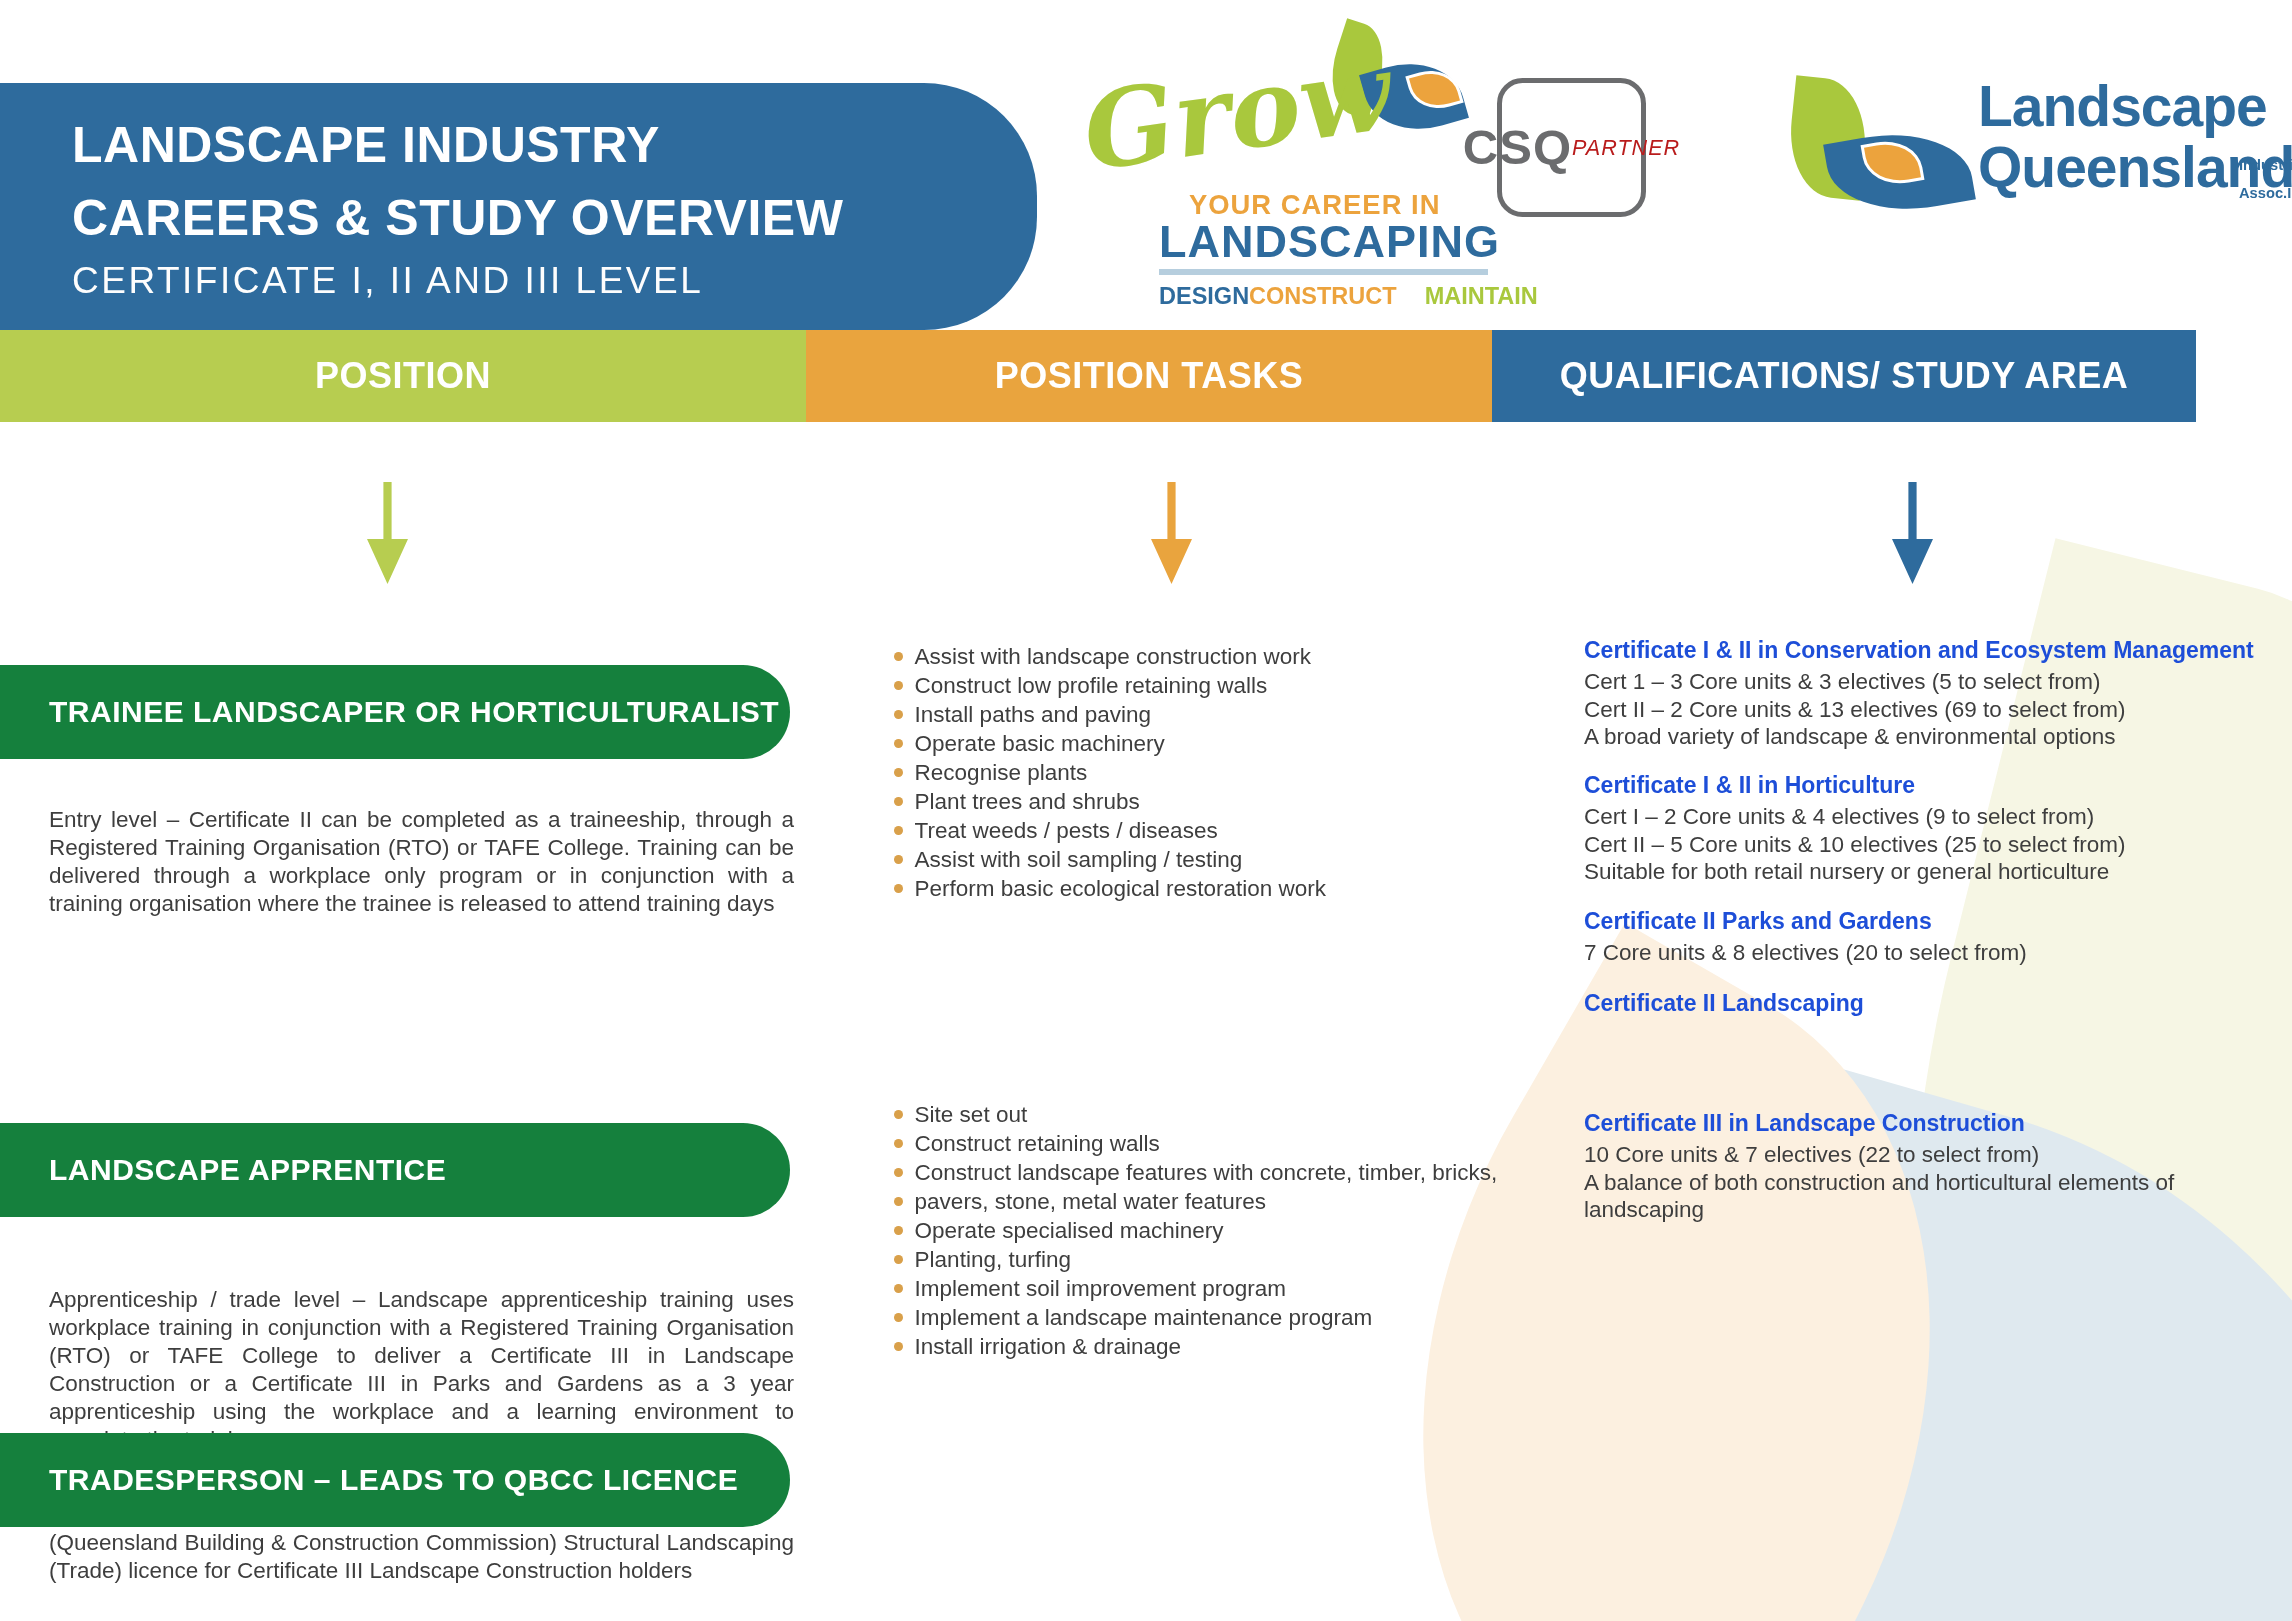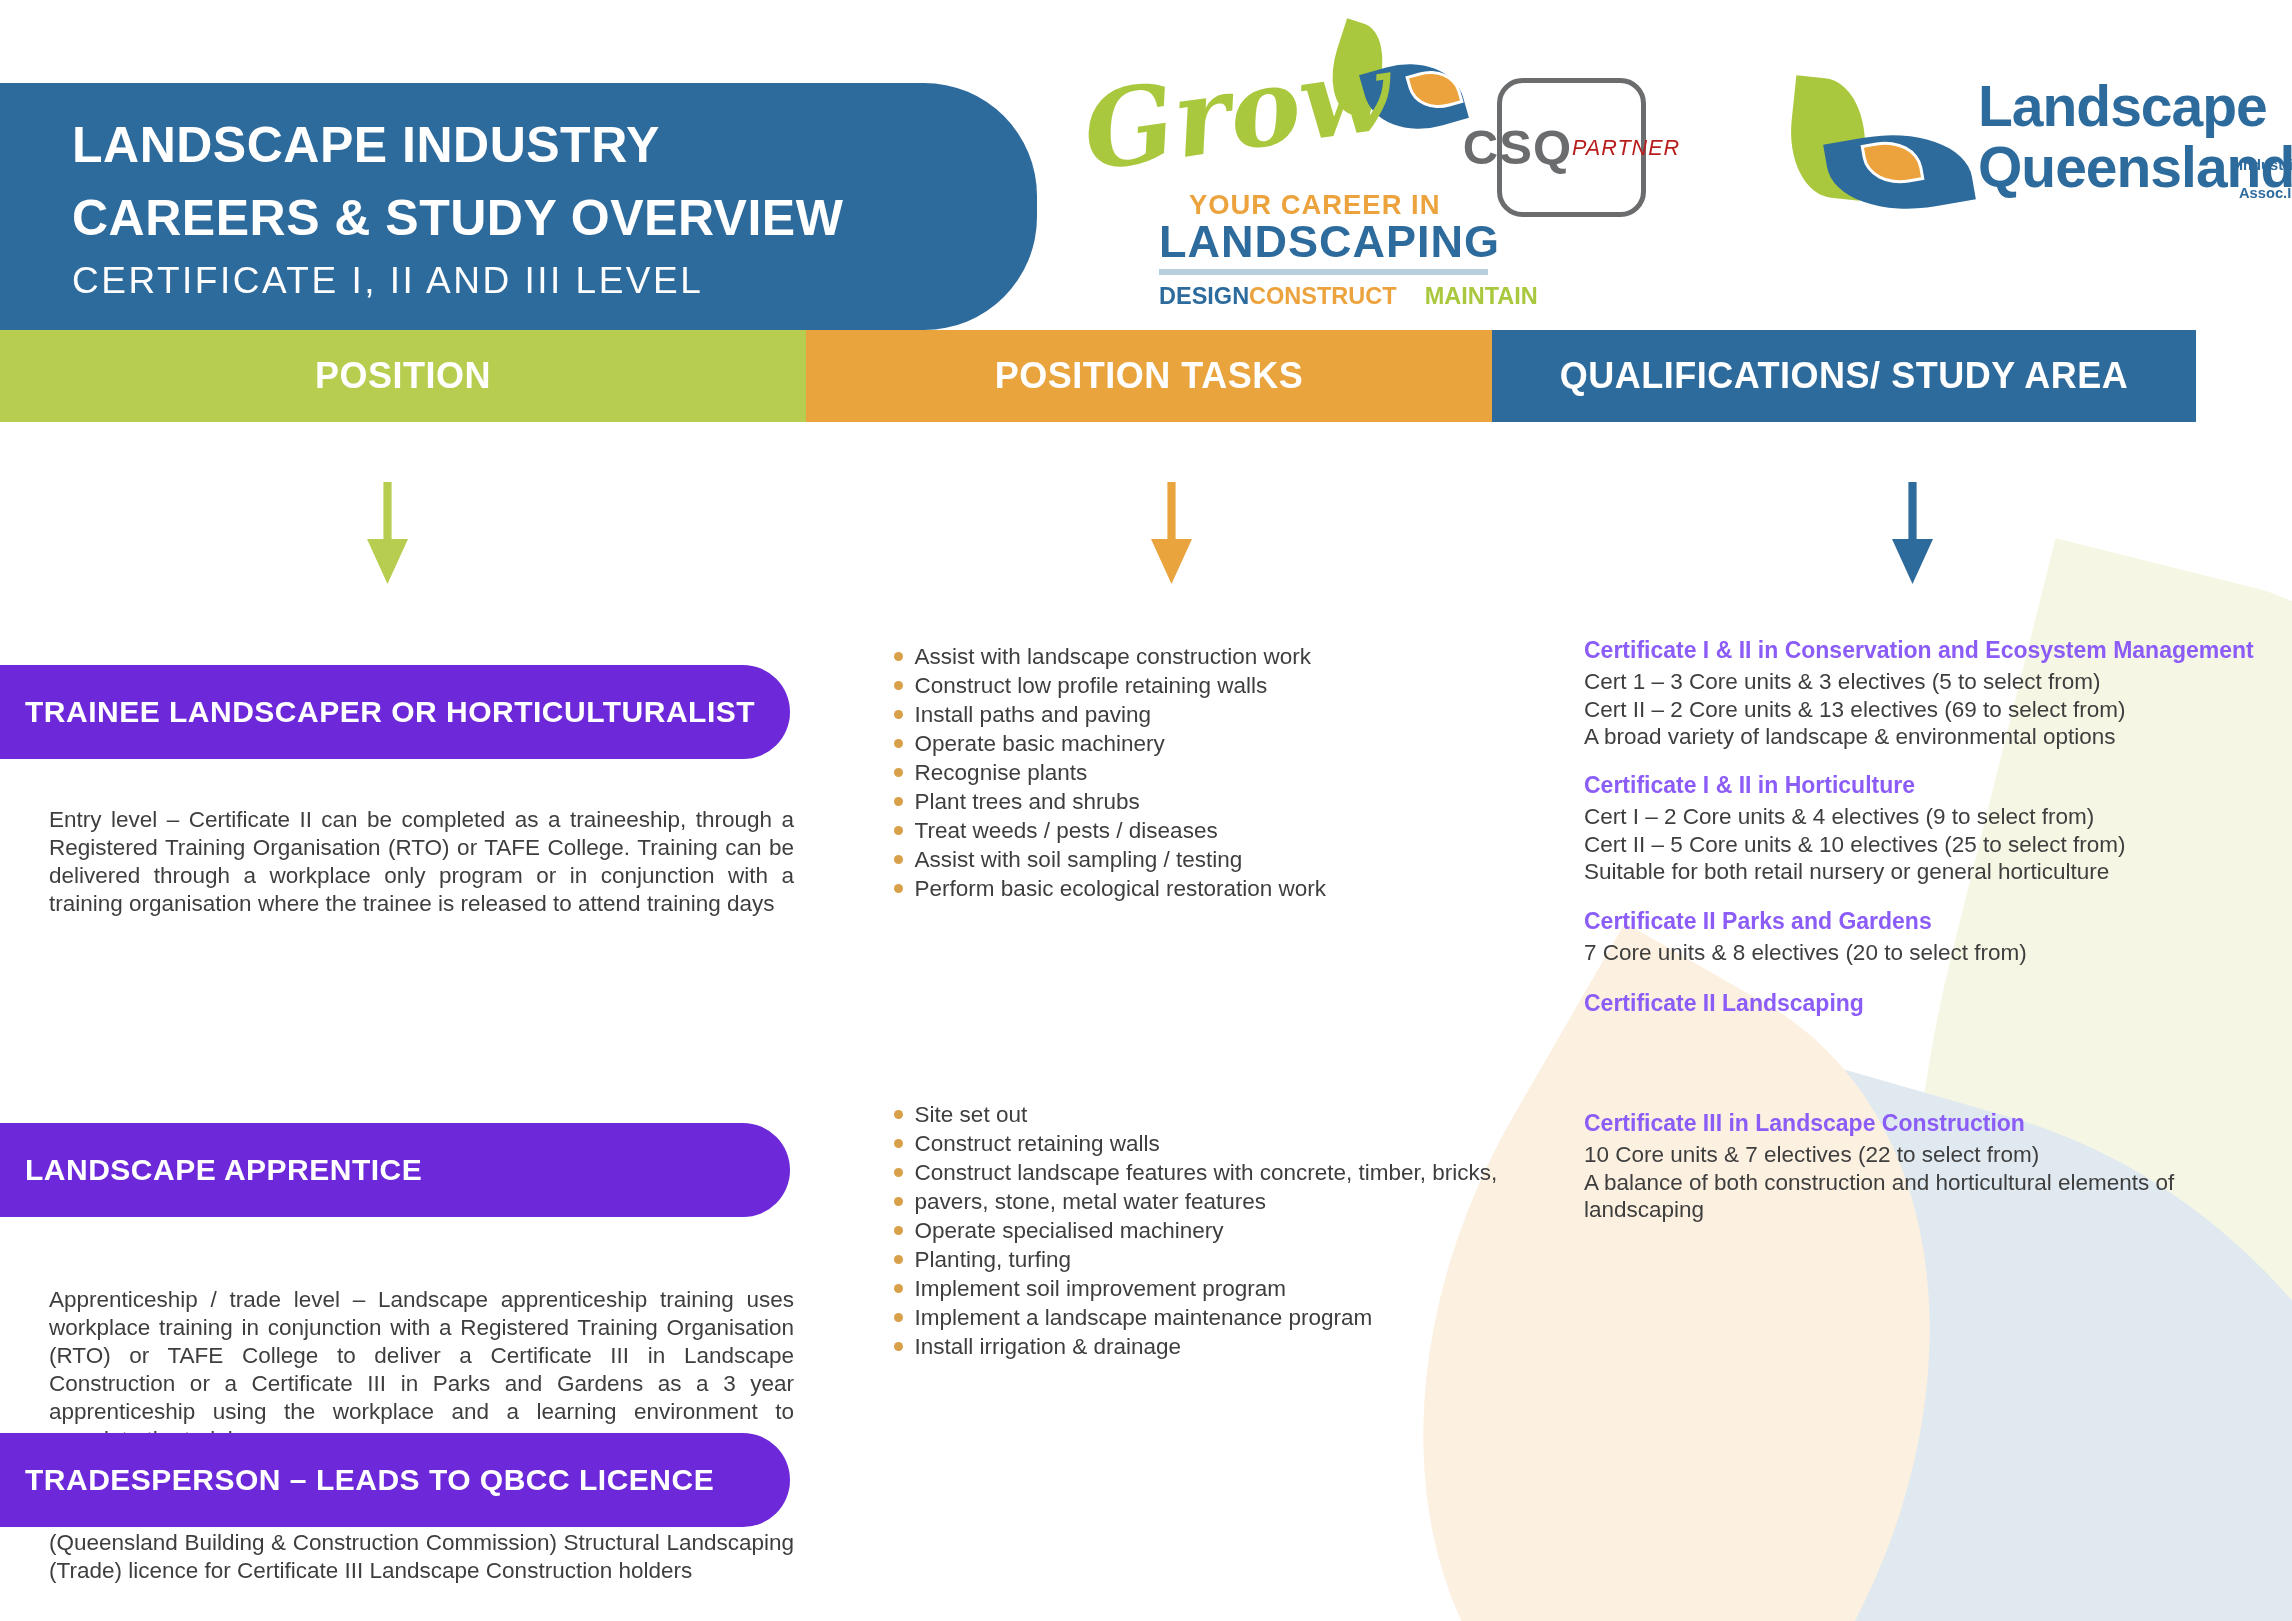--- a/index.html
+++ b/index.html
@@ -65,37 +65,37 @@
   .band-green{left:0;width:806px;background:#b7cd50;}
   .band-orange{left:806px;width:686px;background:#e9a43e;}
   .band-blue{left:1492px;width:704px;background:#2e6b9d;}
   
   .arrow{position:absolute;z-index:1;top:482px;width:41px;height:102px;
          clip-path:polygon(40% 0,60% 0,60% 56%,100% 56%,50% 100%,0 56%,40% 56%);}
   .arrow-green{left:367px;background:#b7cd50;}
   .arrow-orange{left:1151px;background:#e9a43e;}
   .arrow-blue{left:1892px;background:#2e6b9d;}
   
-  .pill{position:absolute;z-index:1;left:0;width:790px;height:94px;background:#6d28d9;
+  .pill{position:absolute;z-index:1;left:0;width:790px;height:94px;background:#15803d;
         border-radius:0 47px 47px 0;color:#fff;font-weight:bold;font-size:30px;
-        line-height:94px;padding-left:25px;box-sizing:border-box;letter-spacing:0.5px;}
+        line-height:94px;padding-left:49px;box-sizing:border-box;letter-spacing:0.5px;}
   .pill1{top:665px;} .pill2{top:1123px;} .pill3{top:1433px;}
   .para{position:absolute;z-index:1;left:49px;width:745px;font-size:22.5px;line-height:28px;
         text-align:justify;color:#3e3e3e;}
   .para1{top:806px;} .para2{top:1286px;} .para3{top:1529px;}
   
   .tasks{position:absolute;z-index:1;left:894px;width:627px;list-style:none;margin:0;padding:0;}
   .tasks1{top:642px;} .tasks2{top:1100px;}
   .tasks li{display:flex;align-items:flex-start;font-size:22.5px;line-height:29px;
             white-space:nowrap;color:#3e3e3e;}
   .tasks .dot{flex:0 0 auto;width:8.8px;height:8.8px;border-radius:50%;background:#d9a04a;
               margin:9.8px 11.8px 0 0;}
   
   .qual{position:absolute;z-index:1;left:1584px;width:700px;}
-  .qual .qtitle{color:#8b5cf6;font-weight:bold;font-size:23px;line-height:27.4px;margin-bottom:3.9px;}
+  .qual .qtitle{color:#1d4ed8;font-weight:bold;font-size:23px;line-height:27.4px;margin-bottom:3.9px;}
   .qual .qline{font-size:22.5px;line-height:27.4px;color:#3e3e3e;}
   .qb1{top:637px;} .qb2{top:772px;} .qb3{top:908px;} .qb4{top:990px;} .qb5{top:1110px;}
 </style>
 </head>
 <body>
 
 <div class="page">
 
   <div class="wm wm-cream"></div>
   <div class="wm wm-blue"></div>

